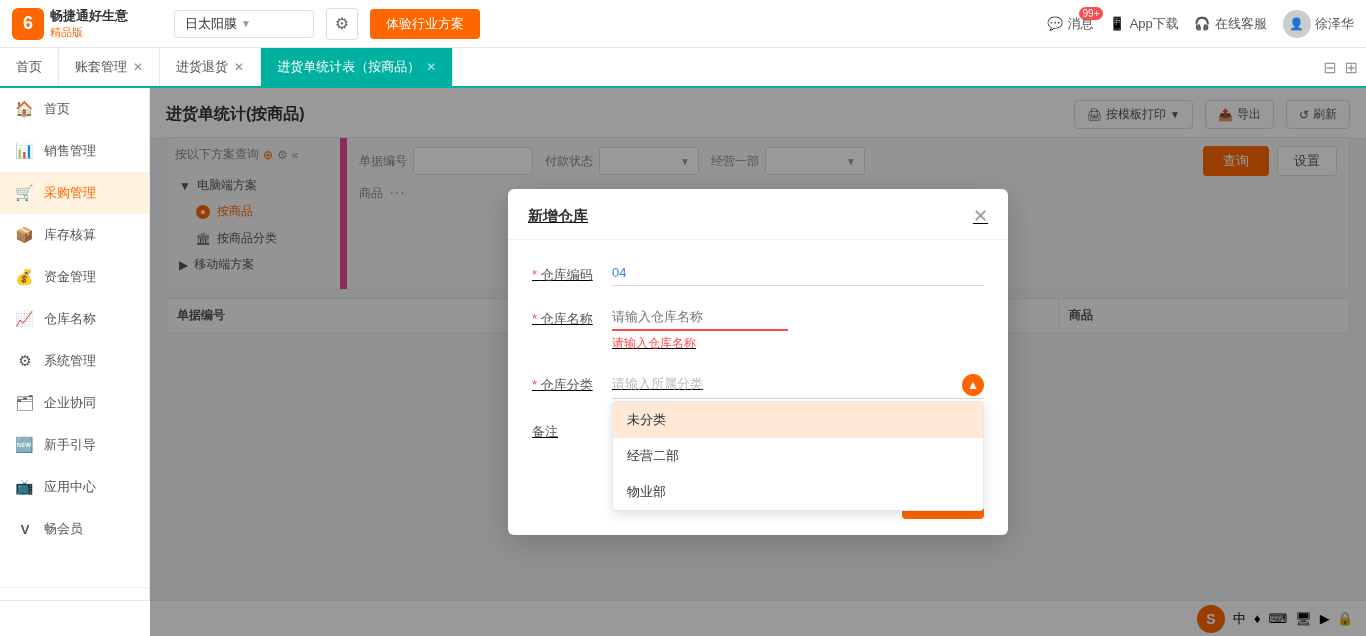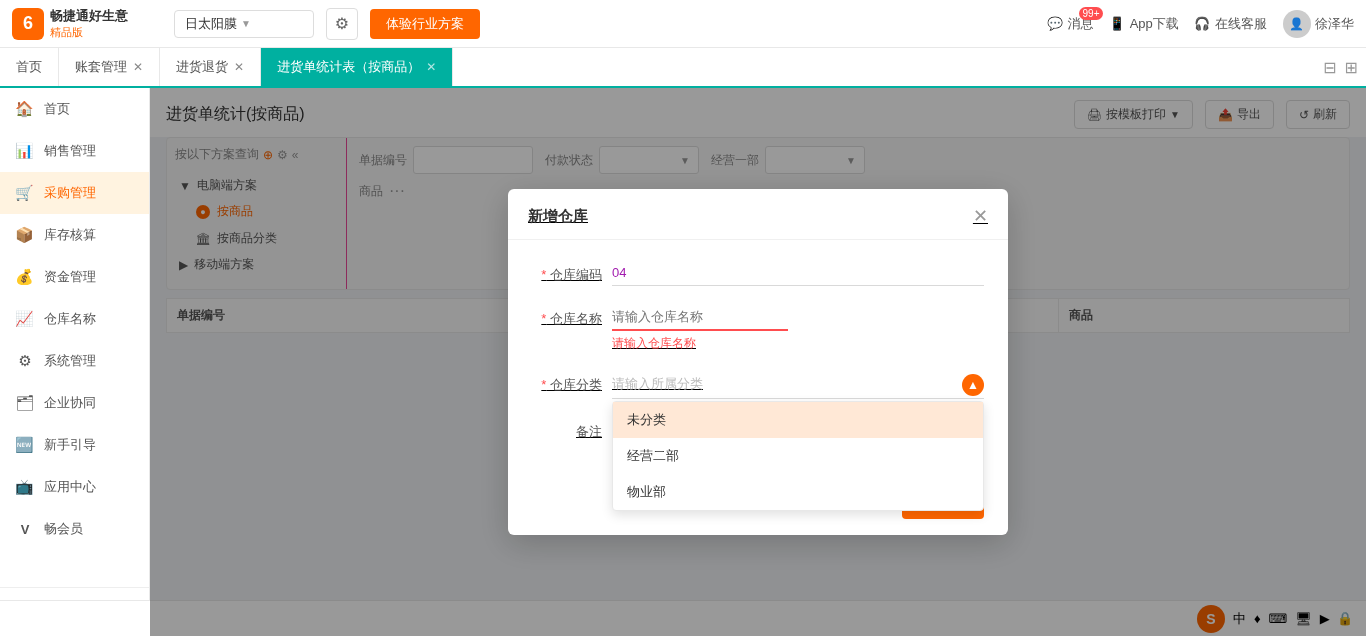--- a/index.html
+++ b/index.html
@@ -84,36 +84,36 @@
     .sidebar-bottom { margin-top: auto; display: flex; gap: 8px; padding: 10px 16px; border-top: 1px solid #eee; }
     .sidebar-bottom-btn { width: 28px; height: 28px; display: flex; align-items: center; justify-content: center; cursor: pointer; color: #ff6600; font-size: 16px; }
 
     
     .content { flex: 1; display: flex; flex-direction: column; overflow: hidden; position: relative; }
 
     .page-header {
       display: flex; align-items: center; justify-content: space-between;
       padding: 12px 16px 8px; background: #fff;
     }
-    .page-title { font-size: 16px; font-weight: normal; color: #333; }
+    .page-title { font-size: 16px; font-weight: bold; color: #333; }
     .page-actions { display: flex; align-items: center; gap: 12px; }
     .action-btn {
       display: flex; align-items: center; gap: 4px;
       border: 1px solid #ddd; border-radius: 4px; padding: 5px 12px;
       cursor: pointer; color: #555; font-size: 12px; background: #fff;
     }
     .action-btn .dropdown { font-size: 10px; }
 
     
     .query-panel {
       display: flex; background: #f7f7f7; border: 1px solid #e8e8e8;
       margin: 0 16px 8px; border-radius: 4px;
     }
     .query-left {
-      width: 180px; border-right: 1px solid #ec4899; padding: 8px;
+      width: 180px; border-right: 7px solid #ec4899; padding: 8px;
     }
     .query-label { font-size: 12px; color: #888; margin-bottom: 6px; display: flex; align-items: center; gap: 4px; }
     .scheme-section { padding: 4px 0; }
     .scheme-title { display: flex; align-items: center; gap: 6px; font-size: 12px; color: #555; padding: 4px 4px; cursor: pointer; }
     .scheme-item {
       display: flex; align-items: center; gap: 6px;
       padding: 5px 8px 5px 20px; font-size: 12px; color: #555; cursor: pointer;
     }
     .scheme-item.active { color: #ff6600; }
     .scheme-item-icon { width: 16px; height: 16px; display: flex; align-items: center; justify-content: center; }
@@ -161,28 +161,28 @@
       display: flex; align-items: center; justify-content: space-between;
       padding: 16px 20px 12px; border-bottom: 1px solid #f0f0f0;
     }
     .modal-title { font-size: 15px; font-weight: bold; color: #333; }
     .modal-close { cursor: pointer; color: #999; font-size: 18px; }
     .modal-body { padding: 20px 24px 16px; }
     .form-row {
       display: flex; align-items: flex-start; margin-bottom: 18px; position: relative;
     }
     .form-label {
-      width: 80px; font-size: 13px; color: #555; text-align: right;
+      width: 80px; font-size: 13px; color: #555; 
       padding-right: 10px; padding-top: 6px; flex-shrink: 0;
     }
     .required { color: #ff4d4f; }
     .form-input-wrap { flex: 1; position: relative; }
     .form-input {
       width: 100%; border: none; border-bottom: 1px solid #d9d9d9;
-      padding: 5px 0; font-size: 13px; outline: none; color: #a21caf;
+      padding: 5px 0; font-size: 13px; outline: none; color: #3b82f6;
     }
     .form-input.error { border-bottom: 2px solid #ff4d4f; }
     .error-msg { color: #ff4d4f; font-size: 12px; margin-top: 2px; }
 
     .form-select-wrap { flex: 1; position: relative; }
     .form-select-box {
       width: 100%; border: none; border-bottom: 1px solid #d9d9d9;
       padding: 5px 24px 5px 0; font-size: 13px; cursor: pointer;
       color: #bbb; display: flex; align-items: center;
     }
@@ -399,20 +399,24 @@
               <span></span>
               <span class="sel-arrow">▼</span>
             </div>
           </div>
           <div class="query-field">
             <label>经营一部</label>
             <div class="query-select">
               <span></span>
               <span class="sel-arrow">▼</span>
             </div>
+          </div>
+          <div class="query-btn-group">
+            <button class="btn-primary">查询</button>
+            <button class="btn-default">设置</button>
           </div>
         </div>
         <div class="query-row">
           <div class="query-field">
             <label>商品</label>
             <span class="dots-btn">···</span>
           </div>
         </div>
       </div>
     </div>

